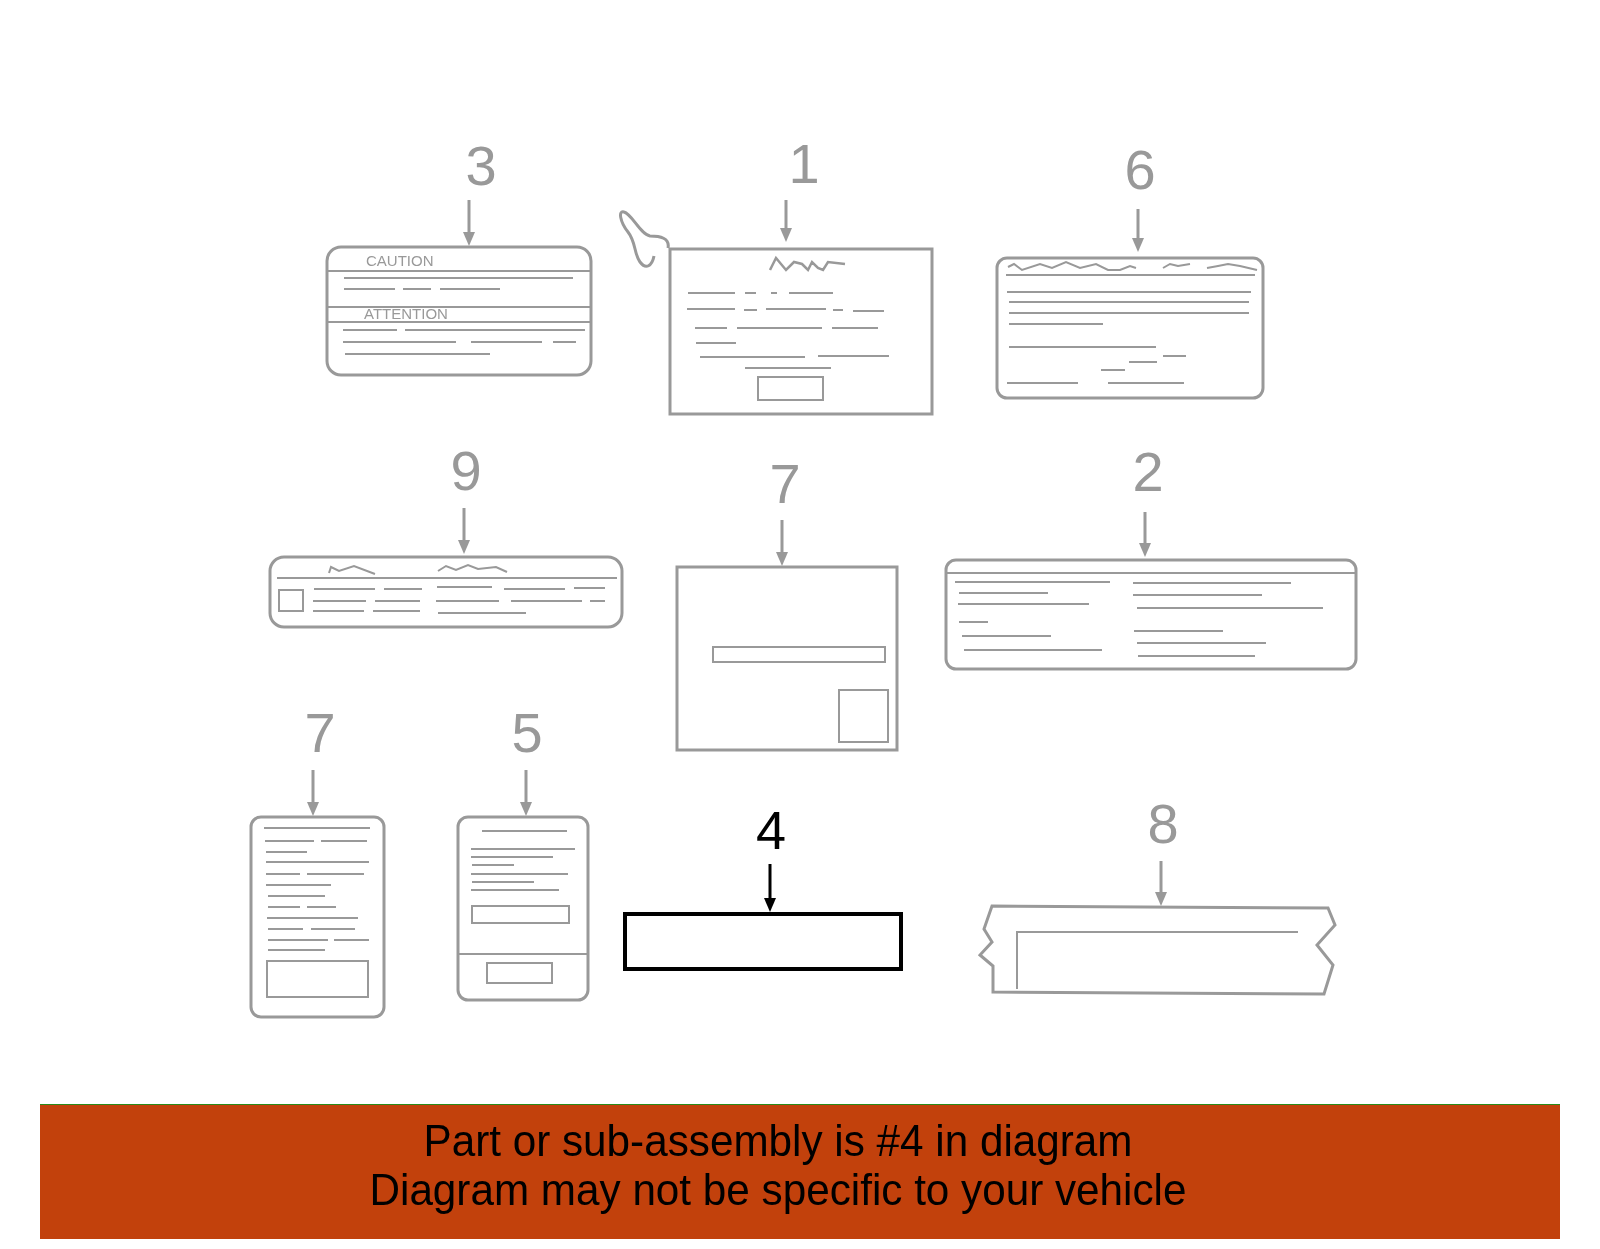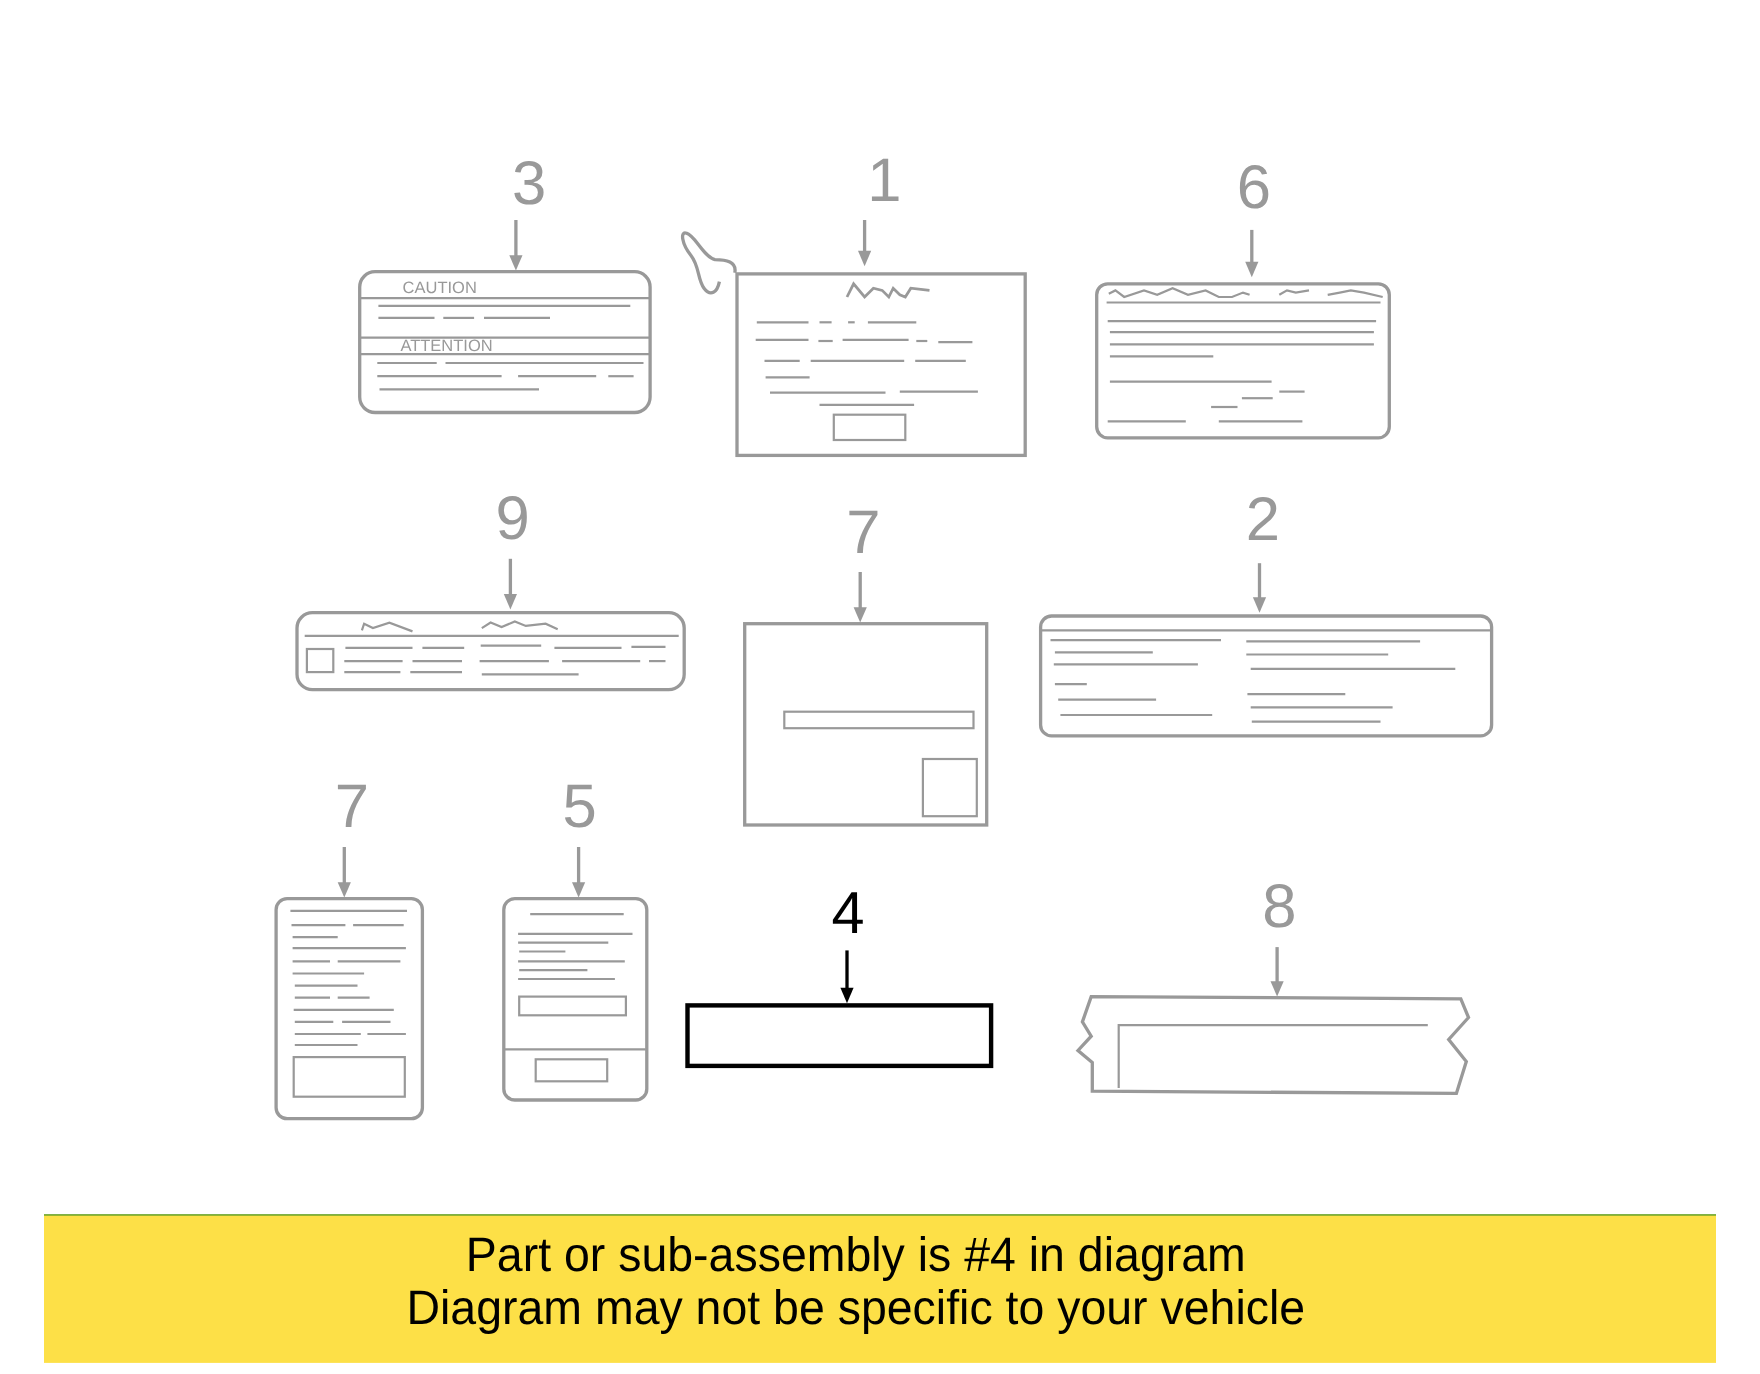--- a/index.html
+++ b/index.html
@@ -1,20 +1,20 @@
 <!DOCTYPE html>
 <html><head>
   <meta charset="utf-8">
   <style>
     html, body { margin: 0; padding: 0; background: #ffffff; }
     body { width: 1600px; height: 1249px; position: relative; overflow: hidden; font-family: "Liberation Sans", sans-serif; }
     #diagram { position: absolute; left: 0; top: 0; width: 1600px; height: 1249px; }
     .callout { position: absolute; font-family: "Liberation Sans", sans-serif; font-size: 56px; color: #999999; text-align: center; width: 120px; line-height: 1; }
     .callout.active { color: #000000; font-size: 54px; }
-    #banner { position: absolute; left: 40px; top: 1104px; width: 1520px; height: 134px; background: #fde047; border-top: 1px solid #2a8a1a; }
+    #banner { position: absolute; left: 40px; top: 1104px; width: 1520px; height: 134px; background: #c2410c; border-top: 1px solid #2a8a1a; }
     #banner .line { position: absolute; left: 0; width: 1520px; text-align: center; color: #000000; font-family: "Liberation Sans", sans-serif; font-size: 44px; line-height: 1; transform: scaleX(0.96); }
     #banner .l1 { top: 14px; left: -22px; }
     #banner .l2 { top: 63px; left: -22px; }
   </style>
 </head>
 <body>
 
 <div id="diagram">
   <svg width="1600" height="1249" viewBox="0 0 1600 1249" xmlns="http://www.w3.org/2000/svg">
     <defs>

